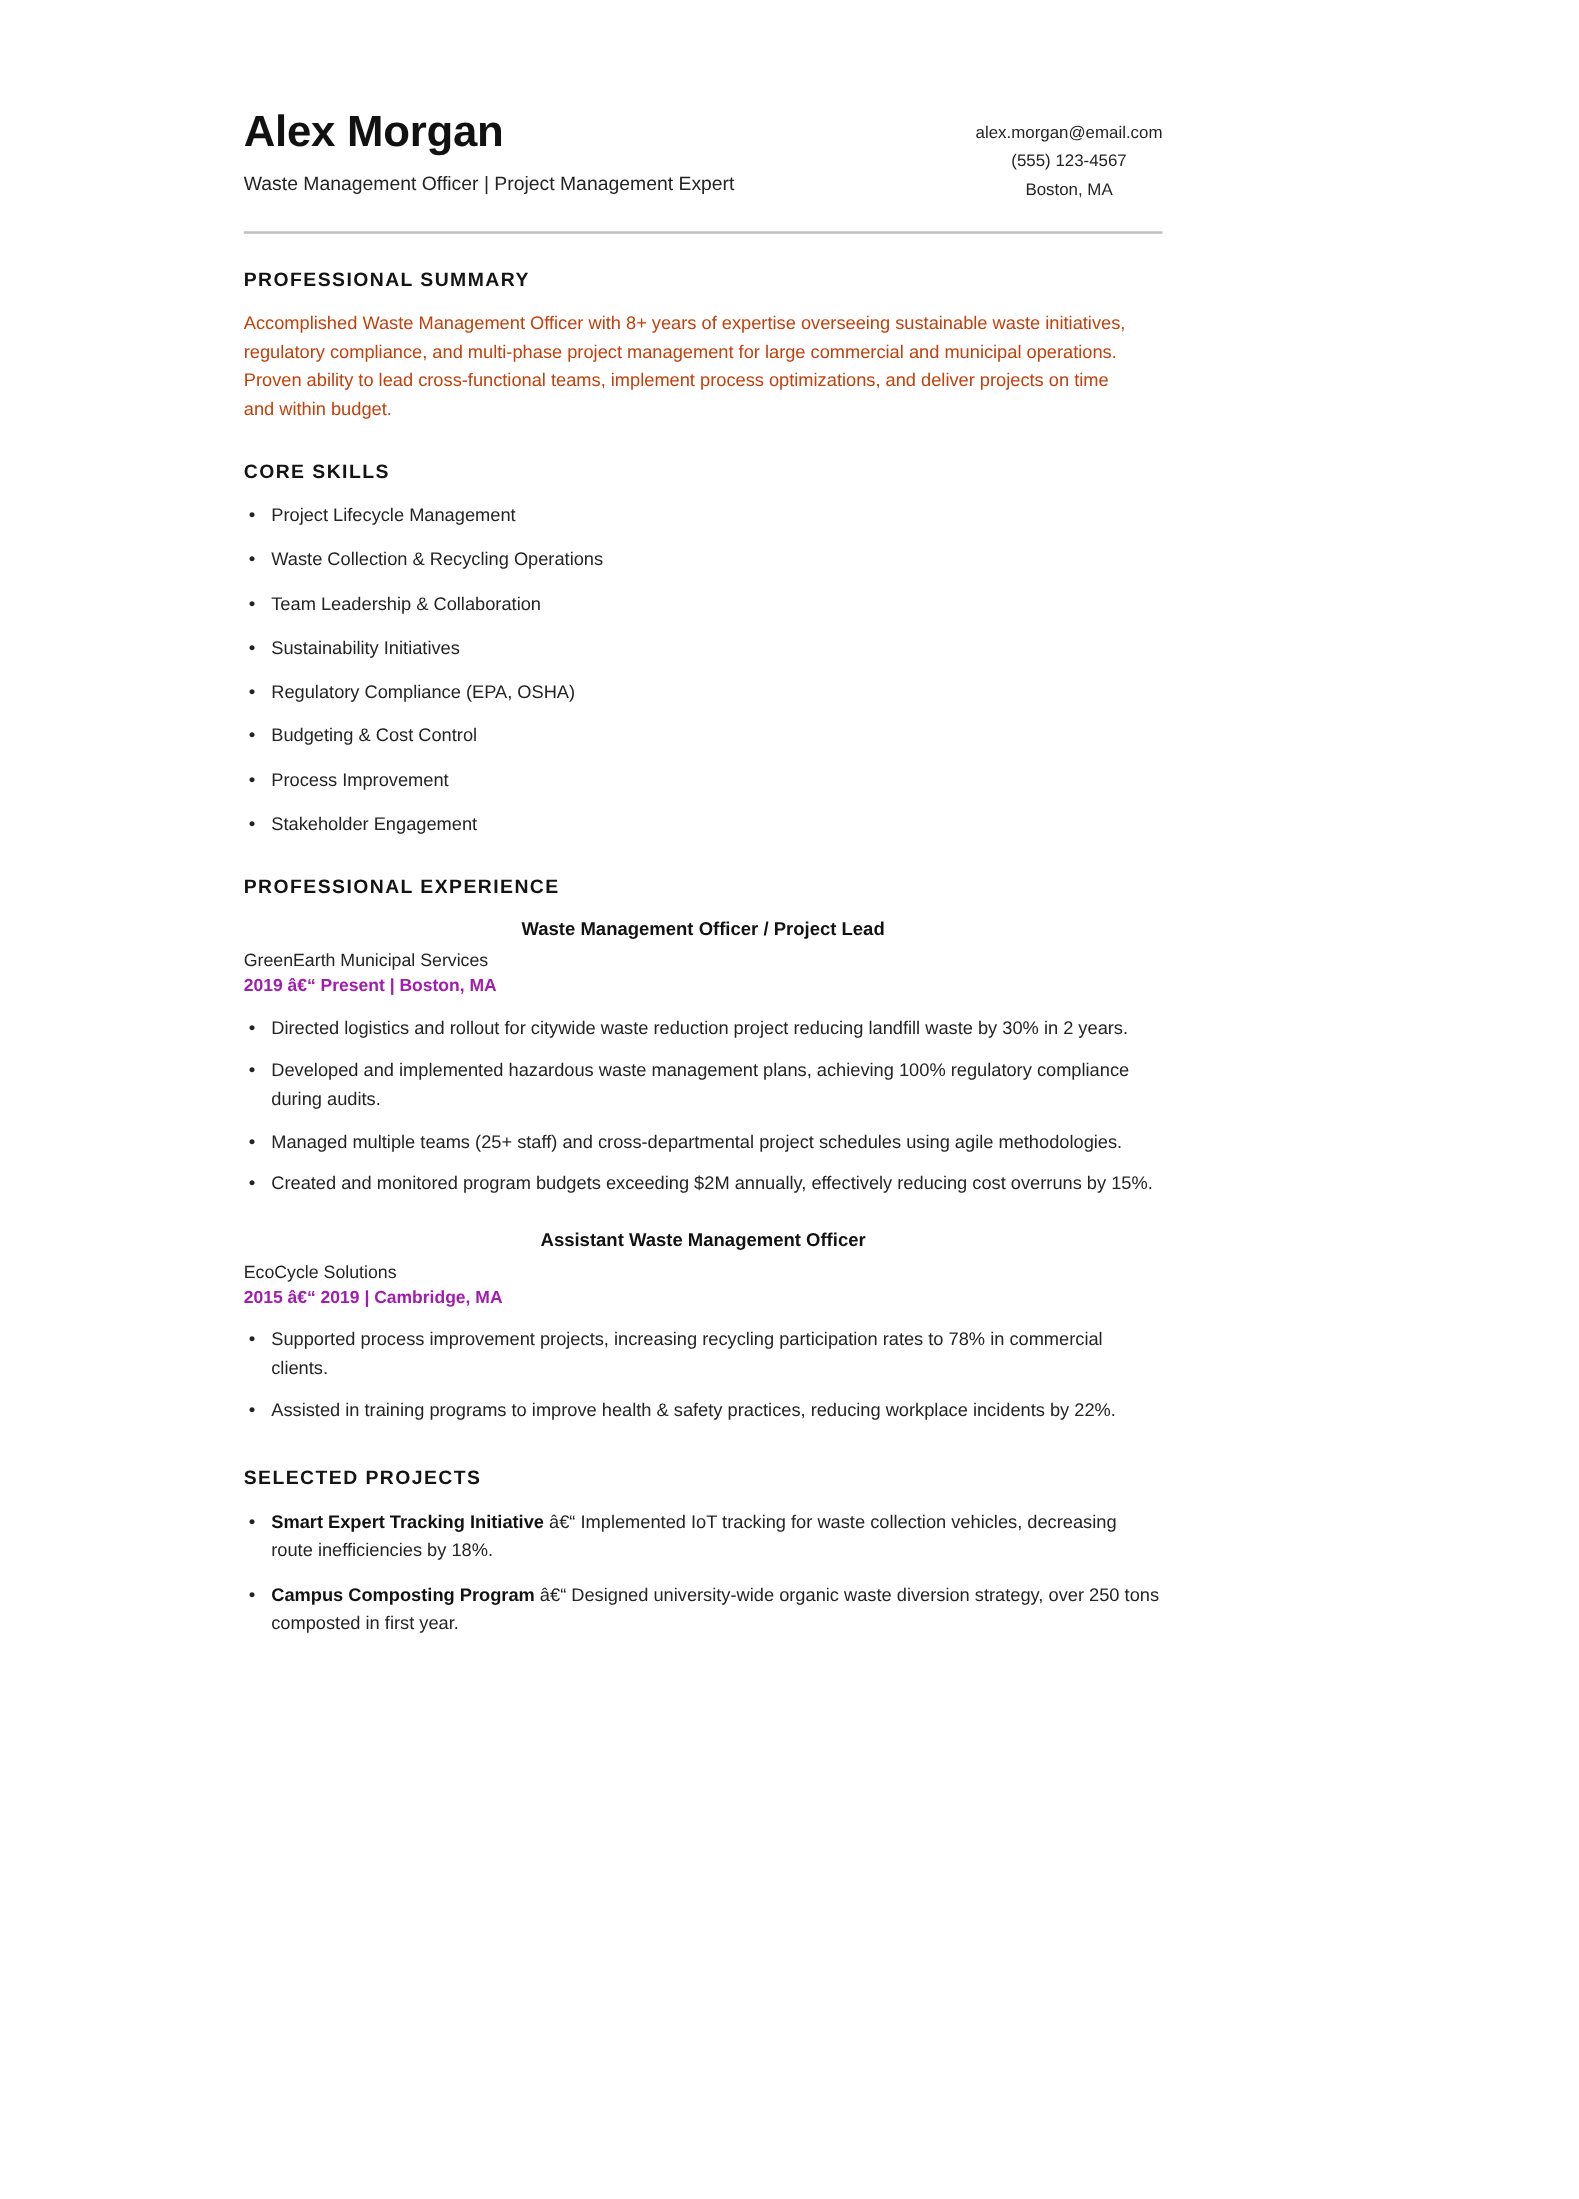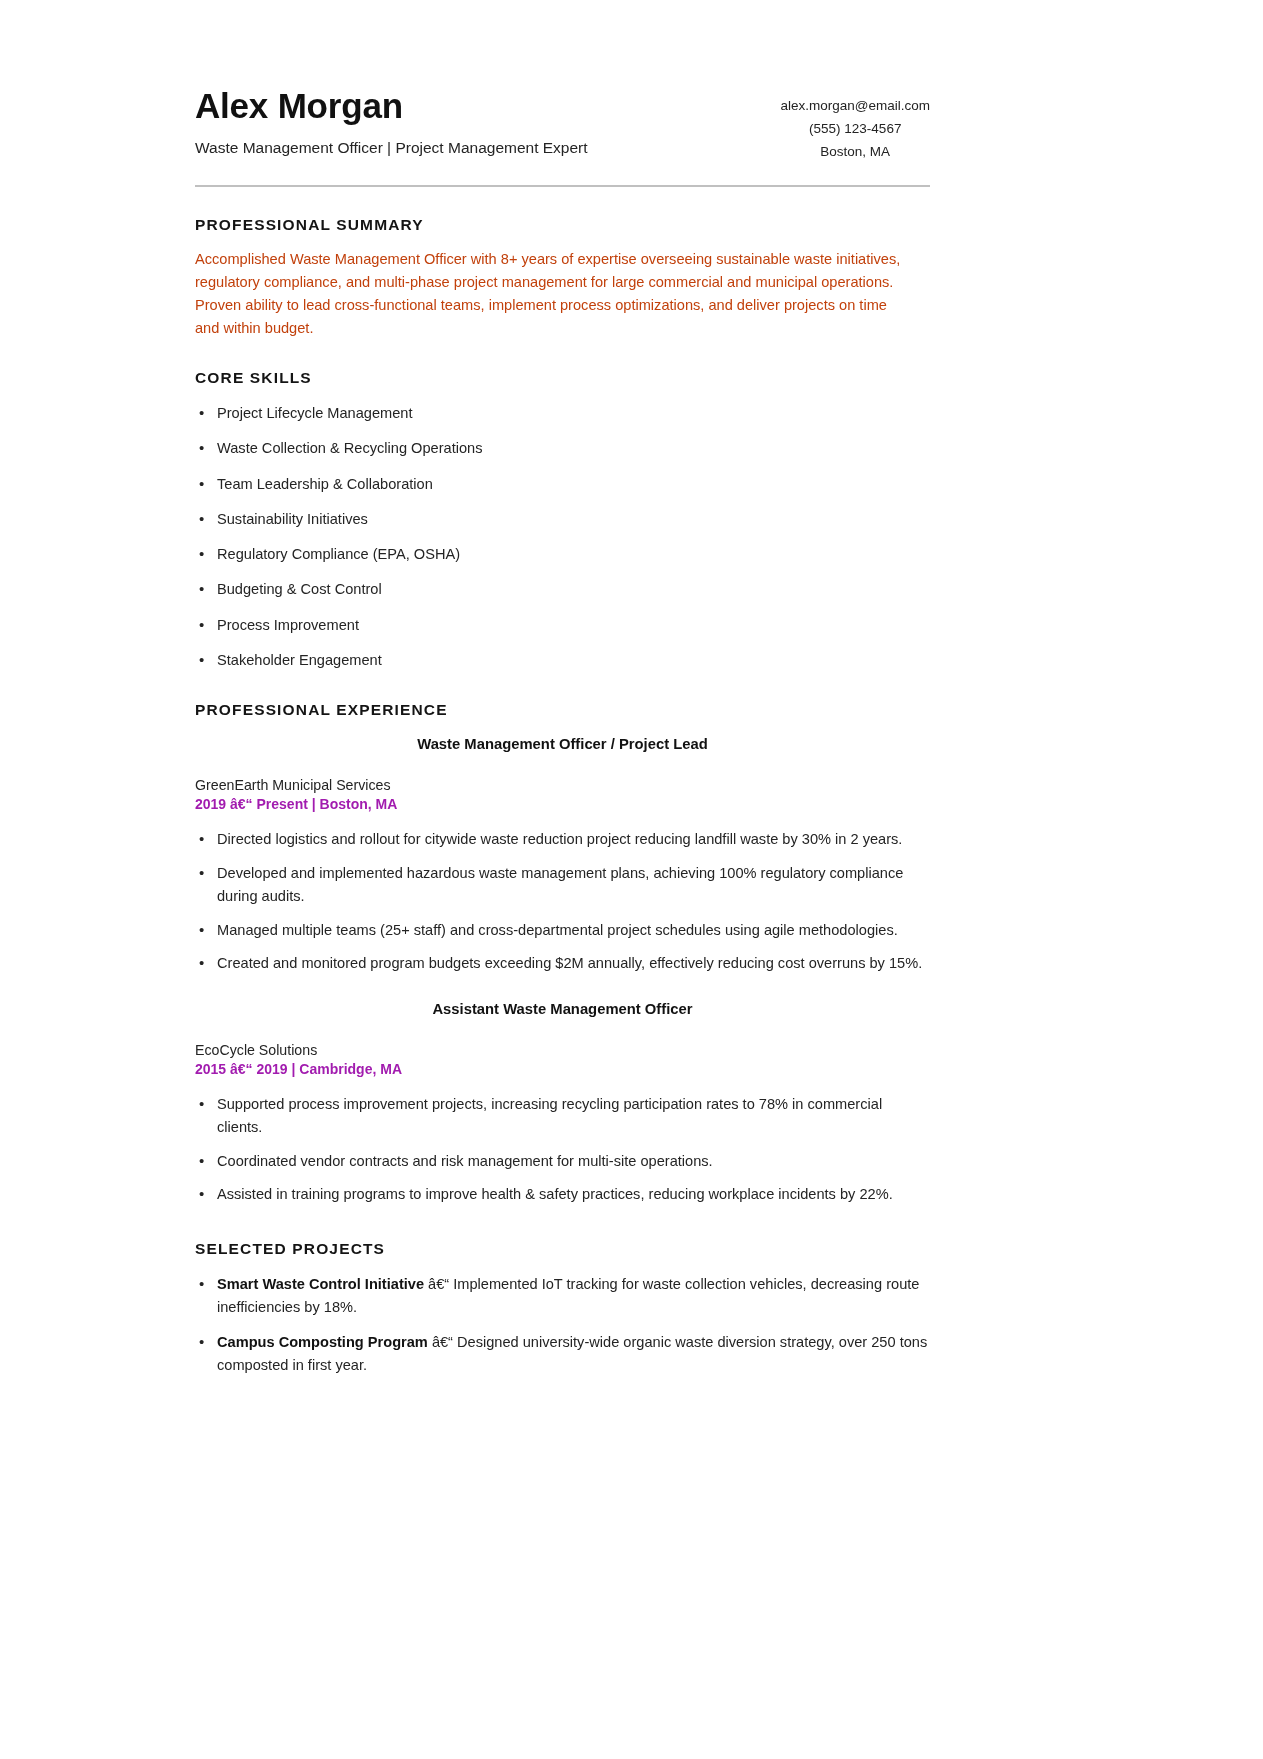--- a/index.html
+++ b/index.html
@@ -150,21 +150,21 @@
     font-weight: 700;
     color: #121212;
     line-height: 1.35;
     margin: 0;
     text-align: center;
   }
   .job-company {
     font-size: 14.2px;
     color: #242424;
     line-height: 1.42;
-    margin-top: 20px;
+    margin-top: 4px;
   }
   .job-meta {
     font-size: 14px;
     color: #a21caf;
     line-height: 1.42;
     margin-bottom: 13px;
     font-weight: bold;
   }
   .exp-section .section-title {
     margin-bottom: 16px;
@@ -222,31 +222,30 @@
           <li>Created and monitored program budgets exceeding $2M annually, effectively reducing cost overruns by 15%.</li>
         </ul>
       </div>
 
       <div class="job" style="margin-top:25px;">
         <div class="job-title">Assistant Waste Management Officer</div>
         <div class="job-company">EcoCycle Solutions</div>
         <div class="job-meta">2015 â€“ 2019 | Cambridge, MA</div>
         <ul class="bullets achievements">
           <li>Supported process improvement projects, increasing recycling participation rates to 78% in commercial clients.</li>
-          <li>Coordinated vendor contracts and risk management for multi-site operations.</li>
           <li>Assisted in training programs to improve health &amp; safety practices, reducing workplace incidents by 22%.</li>
         </ul>
       </div>
     </div>
 
     <div class="section" style="margin-top:34px;">
       <h2 class="section-title">SELECTED PROJECTS</h2>
       <ul class="bullets projects">
         <li>
-          <span class="proj-name">Smart Waste Control Initiative</span><span> â€“ Implemented IoT tracking for waste collection vehicles, decreasing route inefficiencies by 18%.</span>
+          <span class="proj-name">Smart Expert Tracking Initiative</span><span> â€“ Implemented IoT tracking for waste collection vehicles, decreasing route inefficiencies by 18%.</span>
         </li>
         <li>
           <span class="proj-name">Campus Composting Program</span><span> â€“ Designed university-wide organic waste diversion strategy, over 250 tons composted in first year.</span>
         </li>
       </ul>
     </div>
 
   </div>
 </div>
 

